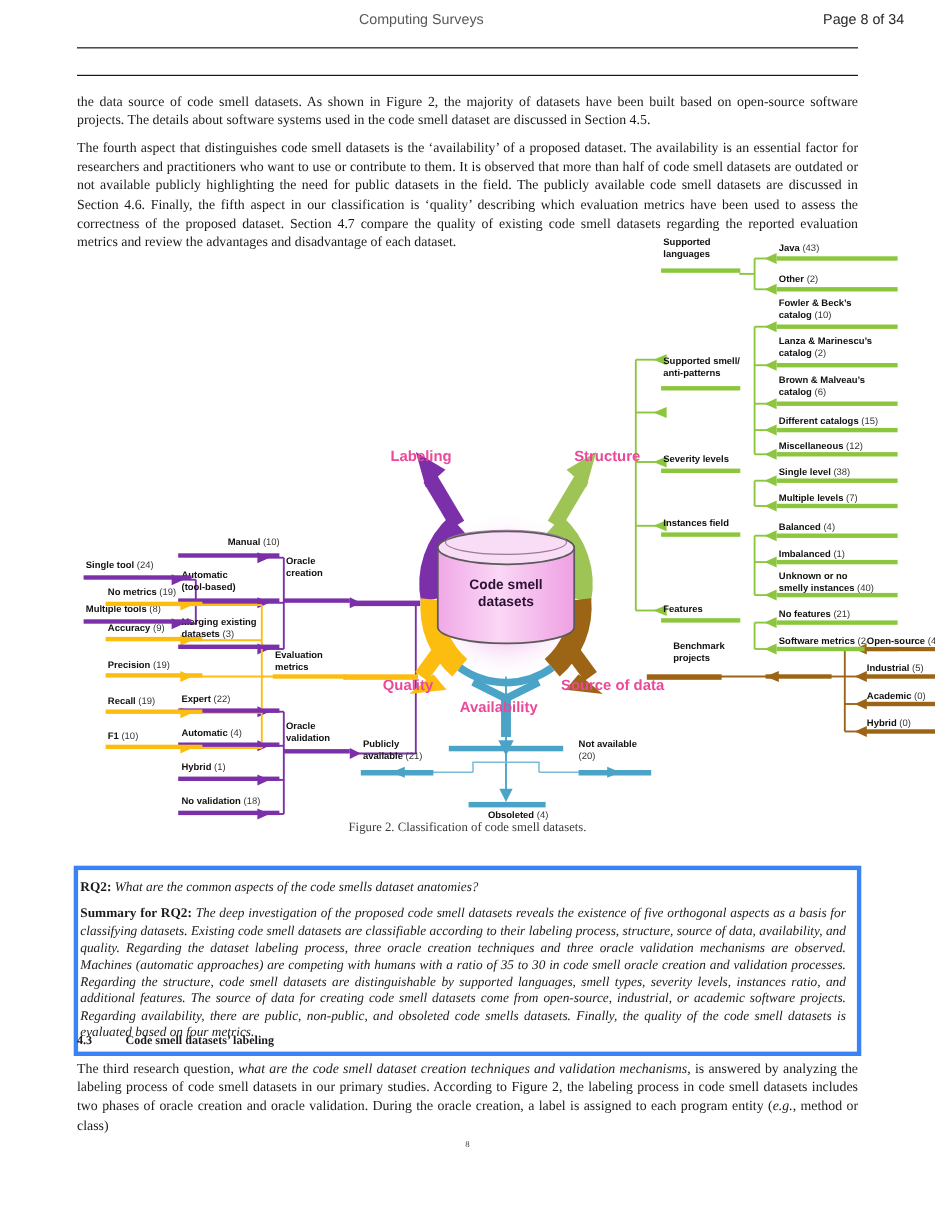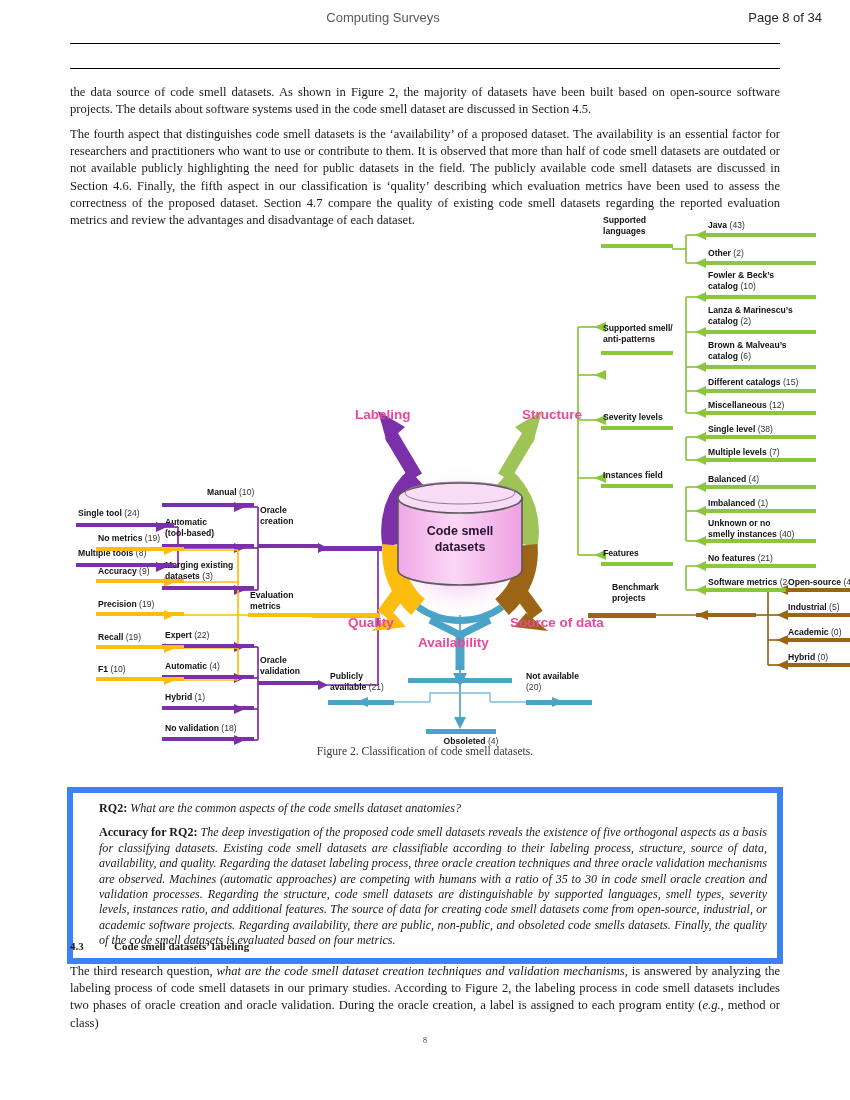--- a/index.html
+++ b/index.html
@@ -89,22 +89,22 @@
   .cyl-text {
     position:absolute; text-align:center; width:100%;
     font-family:"Liberation Sans", sans-serif;
     font-weight:bold; font-size:12.5px; color:#2a1035;
     line-height:16px;
   }
 
   
   .rqbox {
     position:absolute; left:67px; top:787px; width:716px;
-    border:6px solid #3b82f6;
-    padding:8px 10px 9px 26px;
+    border:4px solid #3b82f6;
+    padding:8px 10px 9px 2px;
     font-size:12.1px; line-height:15.4px;
     text-align:justify;
   }
   .rqbox .q { margin:0 0 9px 0; }
   .rqbox .q b { font-style:normal; }
   .rqbox i { font-style:italic; }
 
   
   .sec-head {
     position:absolute; left:70px; top:940px;
@@ -571,21 +571,21 @@
   </div>
 
   <div class="fig-caption">Figure 2. Classification of code smell datasets.</div>
 
   <div class="rqbox">
     <p class="q">
       <b>RQ2:</b>
       <i>What are the common aspects of the code smells dataset anatomies?</i>
     </p>
     <p class="q" style="margin-bottom:0;">
-      <b>Accuracy for RQ2:</b>
+      <b>Summary for RQ2:</b>
       <i>The deep investigation of the proposed code smell datasets reveals the existence of five orthogonal aspects as a basis for classifying datasets. Existing code smell datasets are classifiable according to their labeling process, structure, source of data, availability, and quality. Regarding the dataset labeling process, three oracle creation techniques and three oracle validation mechanisms are observed. Machines (automatic approaches) are competing with humans with a ratio of 35 to 30 in code smell oracle creation and validation processes. Regarding the structure, code smell datasets are distinguishable by supported languages, smell types, severity levels, instances ratio, and additional features. The source of data for creating code smell datasets come from open-source, industrial, or academic software projects. Regarding availability, there are public, non-public, and obsoleted code smells datasets. Finally, the quality of the code smell datasets is evaluated based on four metrics.</i>
     </p>
   </div>
 
   <div class="sec-head">
     <span class="num">4.3</span><span>Code smell datasets’ labeling</span>
   </div>
 
   <div class="para p3">
     <span>The third research question, </span><i>what are the code smell dataset creation techniques and validation mechanisms</i><span>, is answered by analyzing the labeling process of code smell datasets in our primary studies. According to Figure 2, the labeling process in code smell datasets includes two phases of oracle creation and oracle validation. During the oracle creation, a label is assigned to each program entity (</span><i>e.g.</i><span>, method or class)</span>

